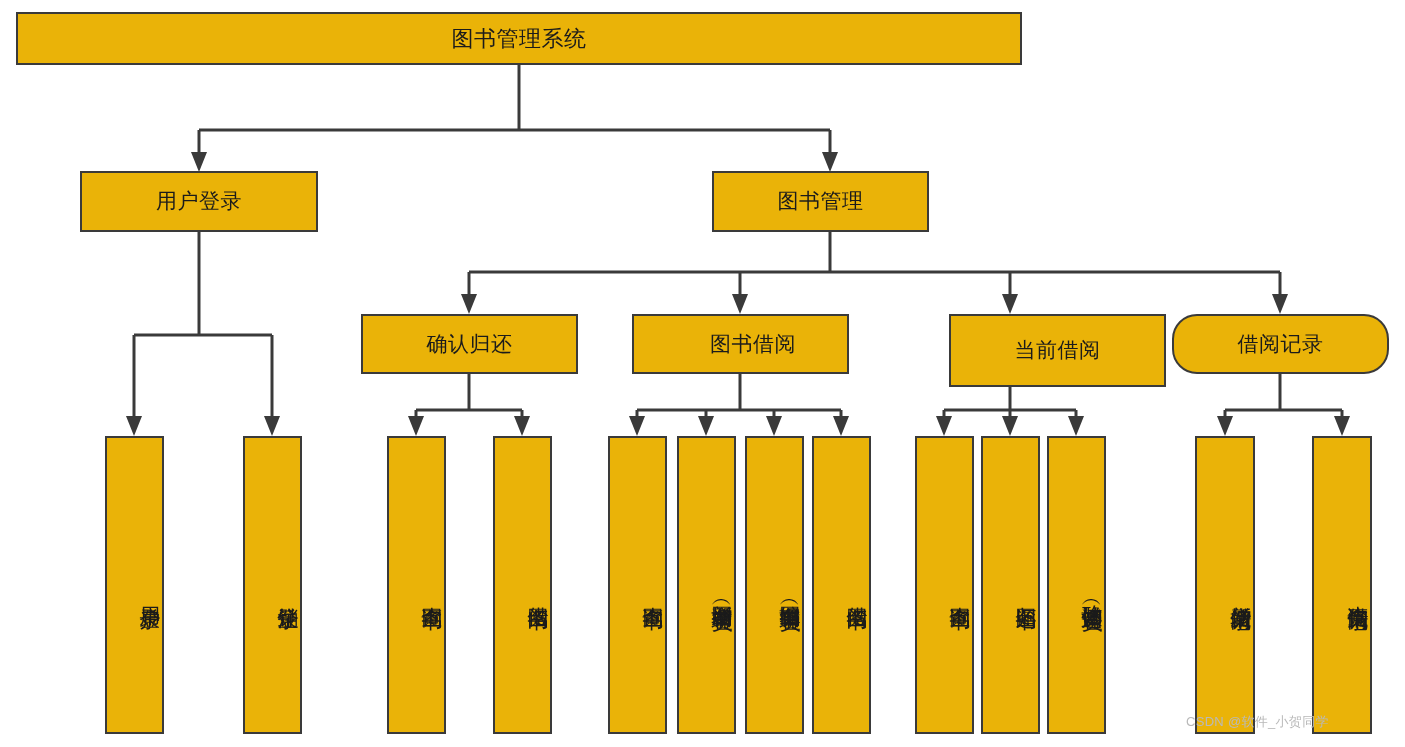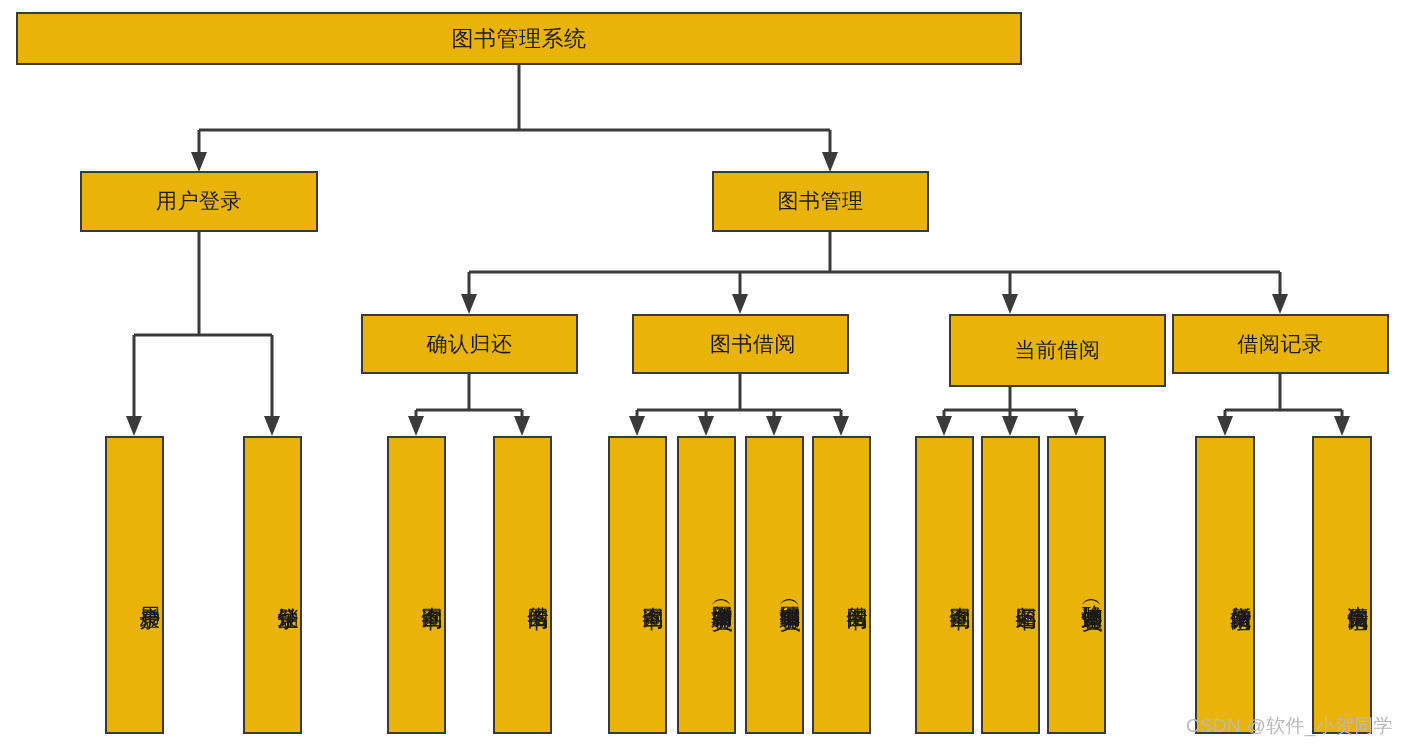--- a/index.html
+++ b/index.html
@@ -57,21 +57,21 @@
     text-orientation: upright;
     white-space: nowrap;
   }
   .node.title {
     font-size: 22px;
   }
   #watermark {
     position: absolute;
     left: 1186px;
     top: 713px;
-    font-size: 19px;
+    font-size: 13px;
     color: #b9b9b9;
     white-space: nowrap;
     z-index: 5;
     letter-spacing: 0.3px;
   }
 </style>
 </head>
 <body>
 
 <div id="canvas">
@@ -172,21 +172,21 @@
 
   <div class="node horiz" style="left:361px; top:314px; width:217px; height:60px;">
     <span>确认归还</span>
   </div>
   <div class="node horiz" style="left:632px; top:314px; width:217px; height:60px;padding-left:25px;">
     <span>图书借阅</span>
   </div>
   <div class="node horiz" style="left:902px; top:314px; width:217px; height:73px;margin-left:47px;">
     <span>当前借阅</span>
   </div>
-  <div class="node horiz" style="left:1172px; top:314px; width:217px; height:60px;">
+  <div class="node horiz" style="left:1172px; top:314px; width:217px; height:60px;border-radius:25px;">
     <span>借阅记录</span>
   </div>
 
   <div class="node vert" style="left:105px; top:436px; width:59px; height:298px;">
     <span class="vlabel">用户登录</span>
   </div>
   <div class="node vert" style="left:243px; top:436px; width:59px; height:298px;">
     <span class="vlabel">注销登录</span>
   </div>
 

